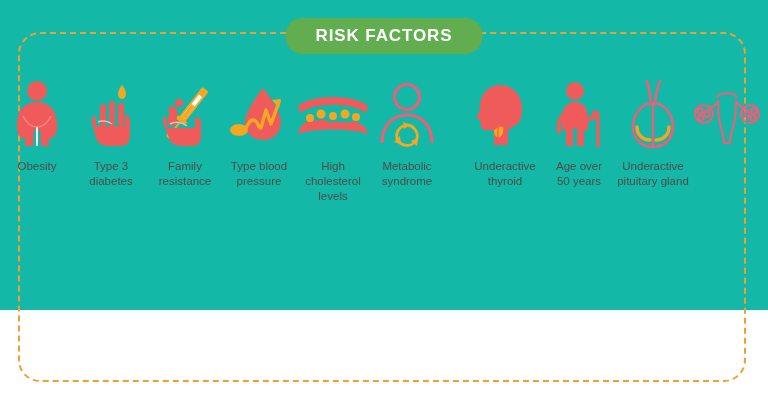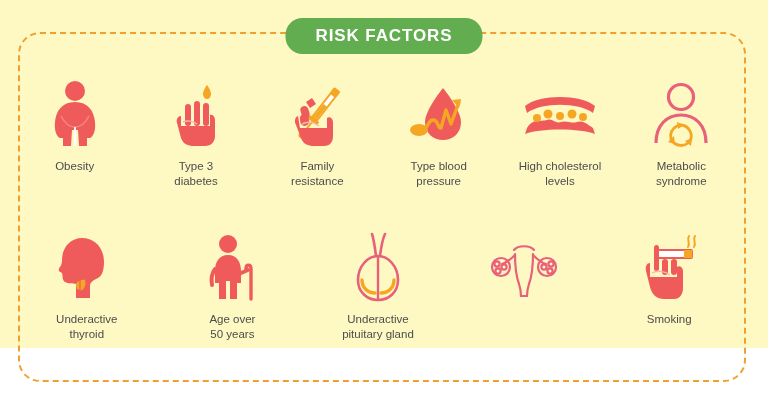--- a/index.html
+++ b/index.html
@@ -9,22 +9,22 @@
   }
   body {
     width: 768px;
     height: 414px;
     font-family: "Liberation Sans", sans-serif;
     overflow: hidden;
   }
   .poster {
     position: relative;
     width: 768px;
-    height: 348px;
-    background: #fef9c3;
+    height: 310px;
+    background: #14b8a6;
   }
   .dashed-frame {
     position: absolute;
     left: 18px;
     top: 32px;
     width: 728px;
     height: 350px;
     border: 2px dashed #F0A030;
     border-radius: 22px;
     box-sizing: border-box;
@@ -40,27 +40,28 @@
     font-weight: bold;
     letter-spacing: 0.9px;
     padding: 9px 30px 10px 30px;
     border-radius: 17px;
     z-index: 5;
     white-space: nowrap;
     line-height: 1;
   }
   .grid {
     position: absolute;
-    left: 14px;
+    left: 0;
     top: 64px;
     width: 728px;
     height: 306px;
     display: flex;
-    flex-direction: column;
+    flex-direction: row;
     z-index: 3;
+    gap: 24px;
   }
   .row {
     flex: 1;
     display: flex;
     flex-direction: row;
   }
   .cell {
     flex: 1;
     display: flex;
     flex-direction: column;

